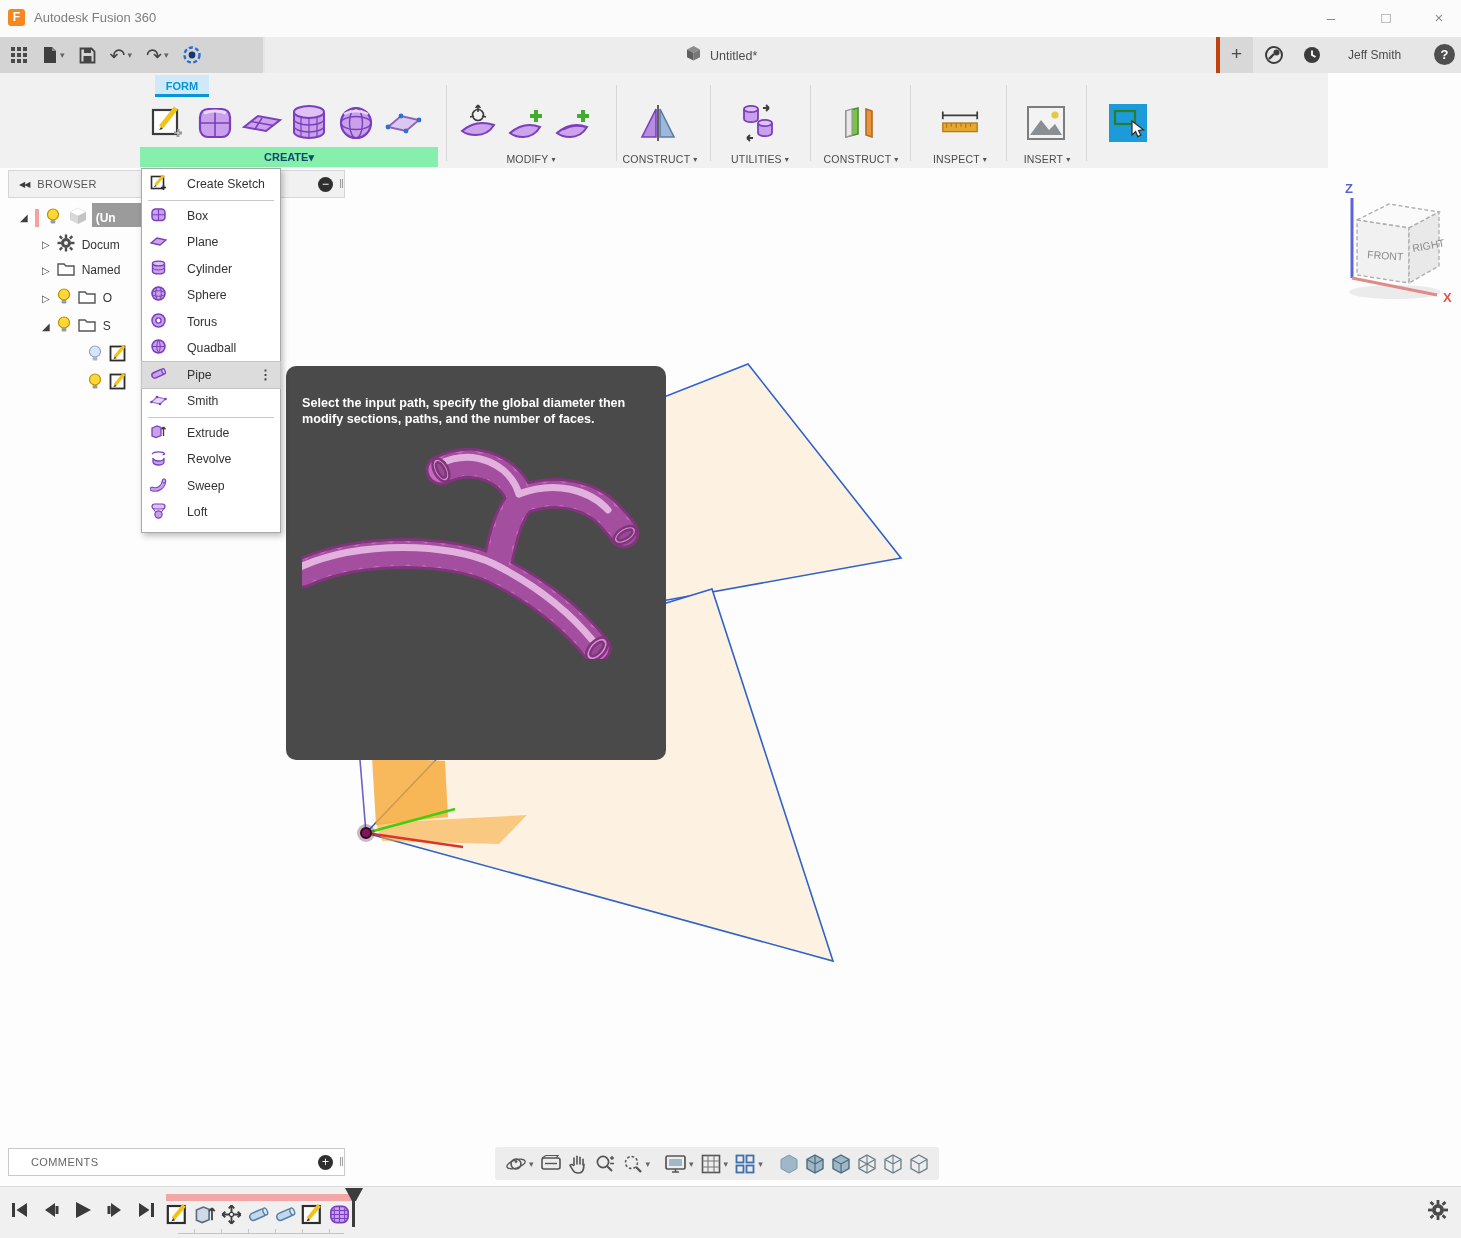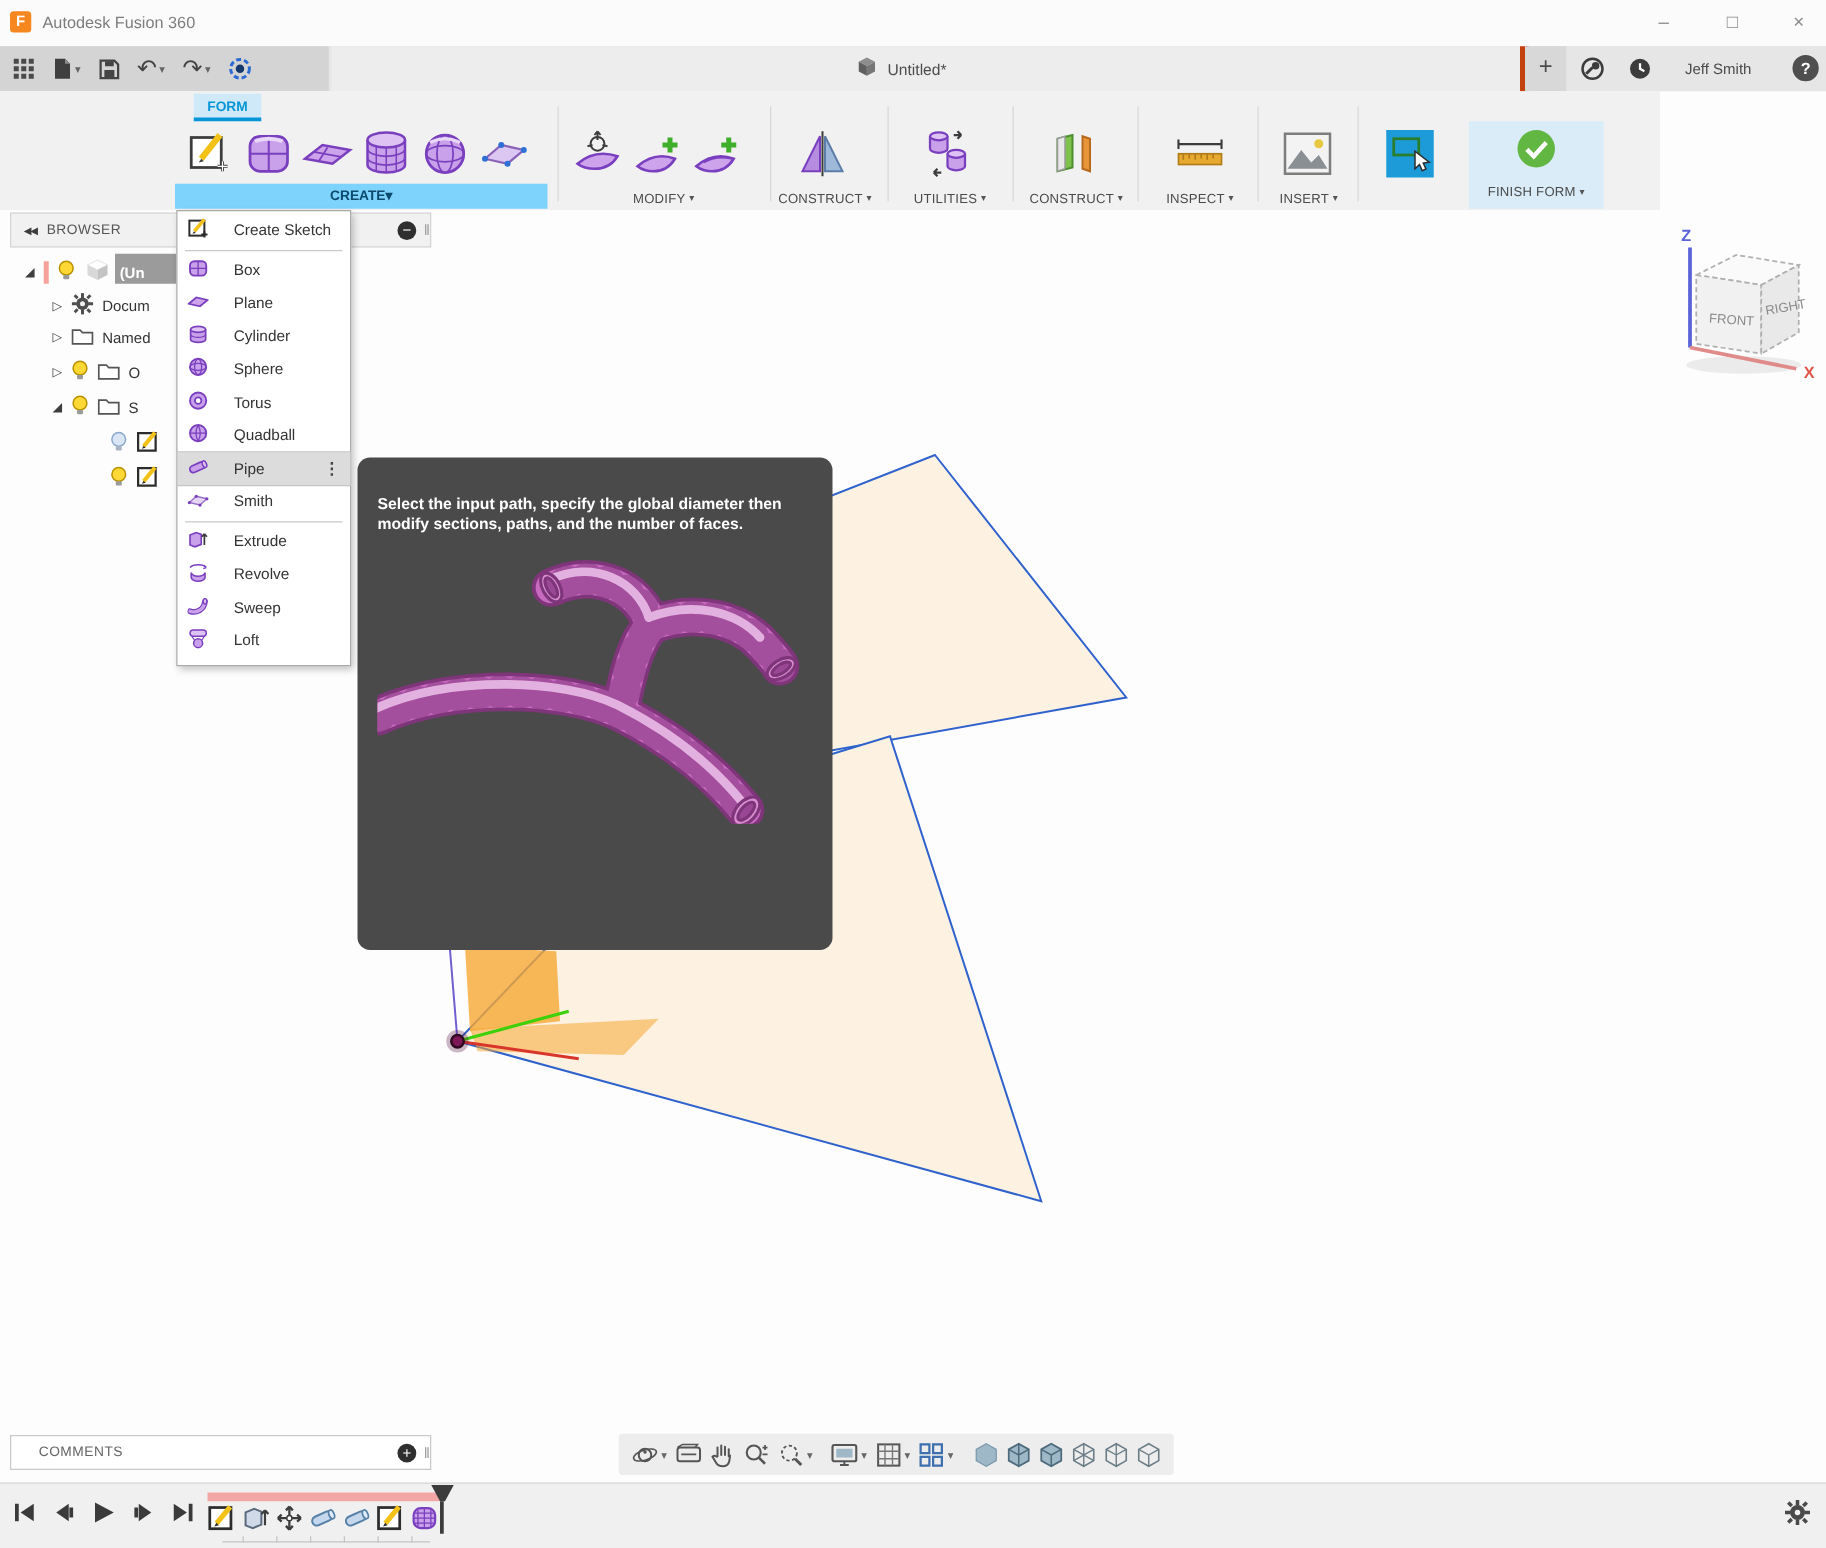--- a/index.html
+++ b/index.html
@@ -24,21 +24,21 @@
   #new-tab{left:1220px;top:0;width:33px;height:36px;background:#d8d8d8;color:#4a4a4a;font-size:19px;text-align:center;line-height:34px;}
   #user-name{left:1348px;top:11px;font-size:12px;color:#4c4c4c;}
   
   #ribbon{left:0;top:73px;width:1328px;height:95px;background:#f1f1f1;border-bottom:1px solid #cfcfcf;}
   #form-tab{left:155px;top:2px;width:54px;height:22px;background:#cfe9f8;color:#0696d7;font-weight:bold;
             font-size:11px;text-align:center;line-height:22px;border-bottom:3px solid #0696d7;box-sizing:border-box;}
   .icon-row{top:26px;display:flex;gap:3px;}
   .rgi{width:44px;height:48px;display:flex;align-items:center;justify-content:center;}
   .grp-label{top:77px;height:18px;font-size:10.5px;color:#4a4a4a;text-align:center;line-height:18px;letter-spacing:.2px;}
   .grp-label .gcaret{font-size:8px;vertical-align:1px;margin-left:3px;color:#555;}
-  #create-bar{left:140px;top:74px;width:298px;height:20px;background:#7dd3fc;color:#0d4b6e;font-weight:bold;
+  #create-bar{left:140px;top:74px;width:298px;height:20px;background:#86efac;color:#0d4b6e;font-weight:bold;
               font-size:11px;text-align:center;line-height:20px;}
   #create-bar .gcaret{color:#0d4b6e;}
   .vsep{top:12px;width:1px;height:76px;background:#d7d7d7;}
   #finish-block{left:1175px;top:24px;width:108px;height:70px;background:#d9ecf8;display:flex;flex-direction:column;align-items:center;justify-content:center;gap:4px;}
   #finish-block .grp-label{position:static;}
   
   #workspace{left:0;top:168px;width:1461px;height:1018px;background:#fdfdfd;}
   
   #browser-header{left:8px;top:2px;width:337px;height:28px;background:#f1f1f1;border:1px solid #d6d6d6;box-sizing:border-box;
                   display:flex;align-items:center;}
@@ -304,27 +304,20 @@
     </div>
 
     <div class="abs" id="create-bar"><span>CREATE</span><span class="gcaret">▾</span></div>
     <div class="abs grp-label" style="left:456px;width:150px;"><span>MODIFY</span><span class="gcaret">▾</span></div>
     <div class="abs grp-label" style="left:612px;width:96px;"><span>CONSTRUCT</span><span class="gcaret">▾</span></div>
     <div class="abs grp-label" style="left:712px;width:96px;"><span>UTILITIES</span><span class="gcaret">▾</span></div>
     <div class="abs grp-label" style="left:812px;width:98px;"><span>CONSTRUCT</span><span class="gcaret">▾</span></div>
     <div class="abs grp-label" style="left:914px;width:92px;"><span>INSPECT</span><span class="gcaret">▾</span></div>
     <div class="abs grp-label" style="left:1008px;width:78px;"><span>INSERT</span><span class="gcaret">▾</span></div>
     <div class="abs grp-label" style="left:1032px;width:80px;margin-top:32px;"><span>SELECT</span><span class="gcaret">▾</span></div>
-    <div class="abs" id="finish-block">
-      <span><svg width="34" height="34" viewBox="0 0 34 34">
-            <circle cx="17" cy="17" r="15" fill="#62b642"></circle>
-            <path d="M9.5 17.5 L15 23 L25 12" stroke="#fff" stroke-width="3.6" fill="none"></path>
-          </svg></span>
-      <span class="grp-label"><span>FINISH FORM</span><span class="gcaret">▾</span></span>
-    </div>
 
     <div class="abs vsep" style="left:446px;"></div>
     <div class="abs vsep" style="left:616px;"></div>
     <div class="abs vsep" style="left:710px;"></div>
     <div class="abs vsep" style="left:810px;"></div>
     <div class="abs vsep" style="left:910px;"></div>
     <div class="abs vsep" style="left:1006px;"></div>
     <div class="abs vsep" style="left:1086px;"></div>
   </div>
 

